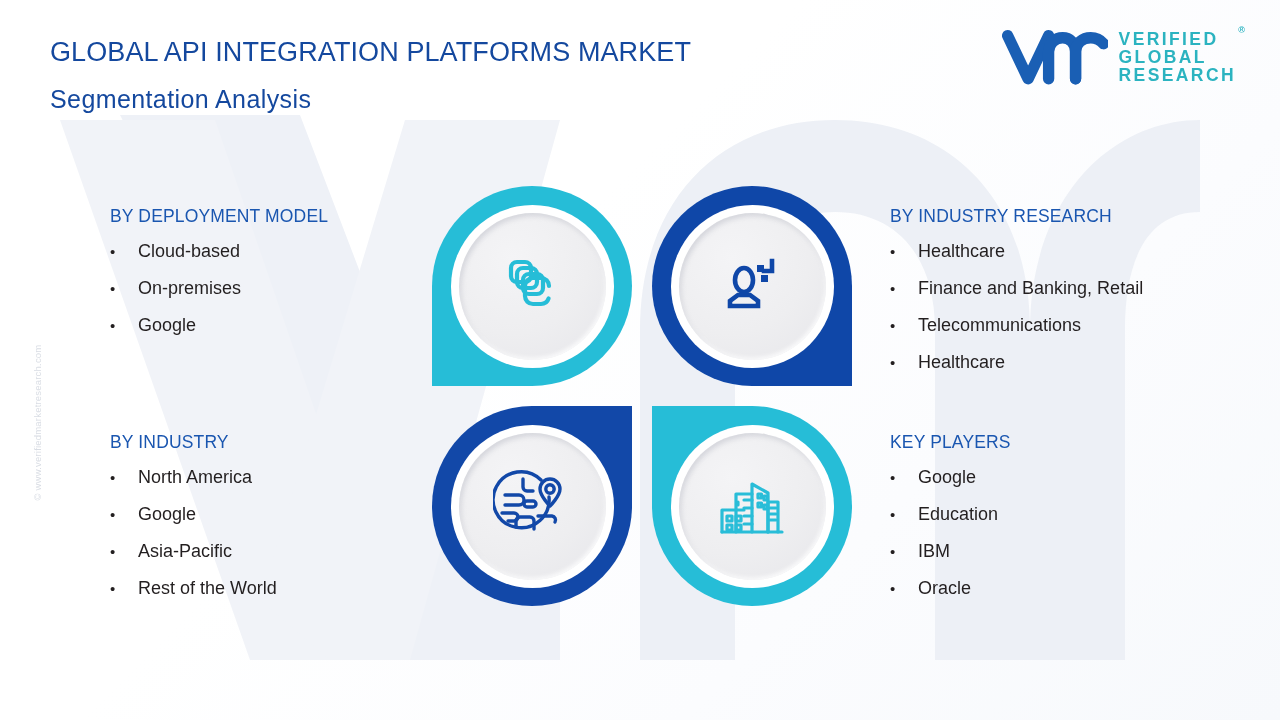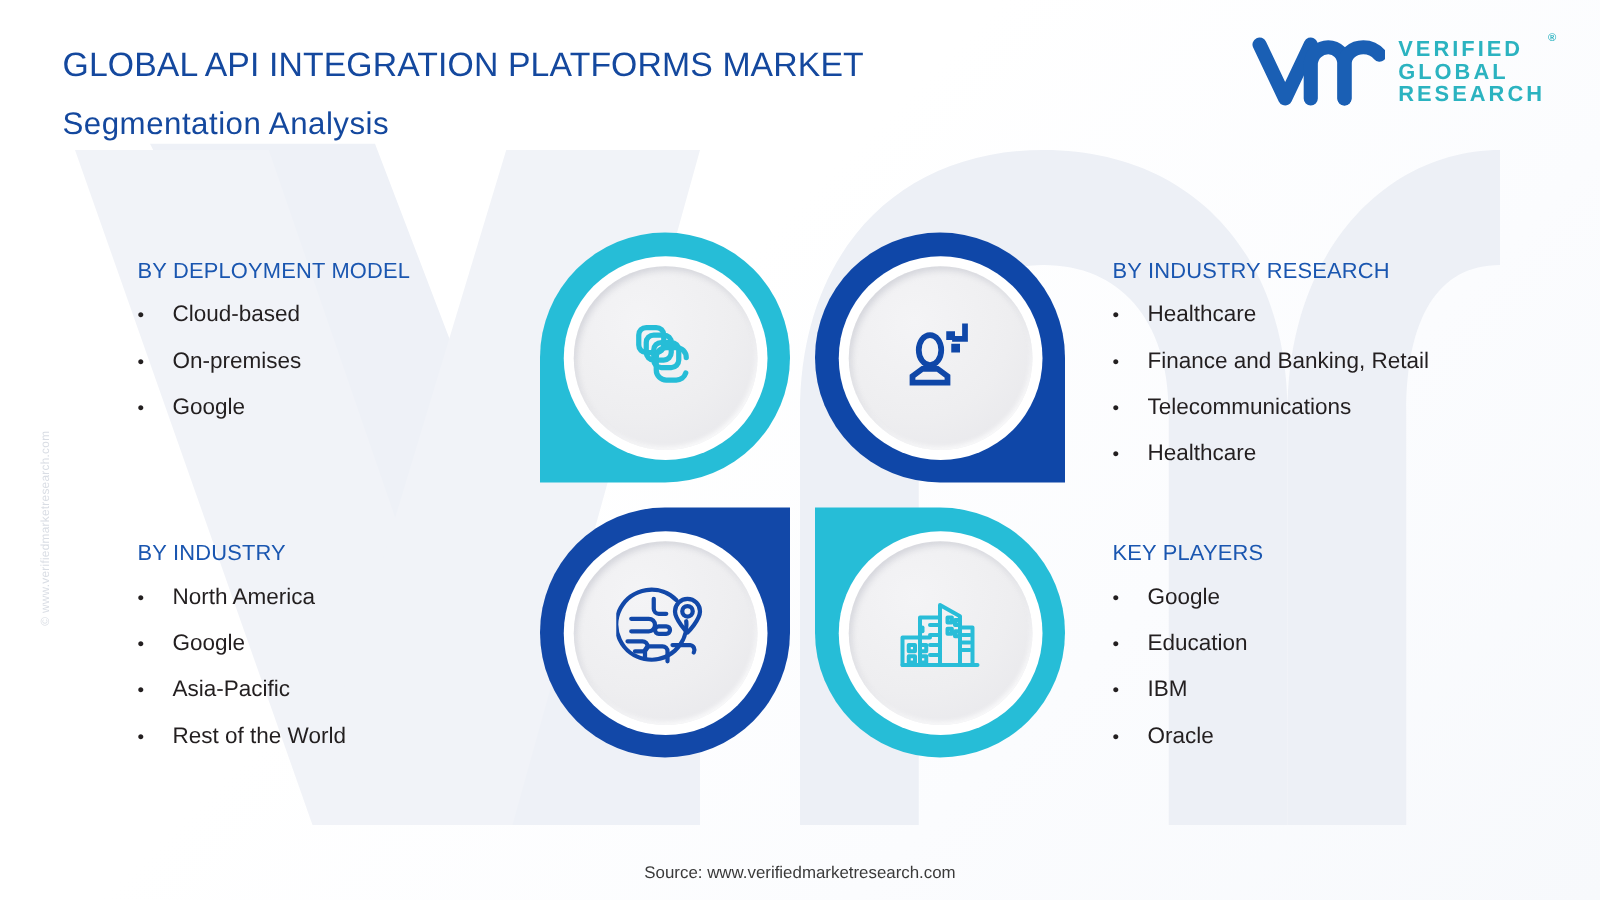--- a/index.html
+++ b/index.html
@@ -362,15 +362,14 @@
             <rect x="13" y="57" width="5" height="5"></rect>
             <rect x="22" y="57" width="5" height="5"></rect>
             <path d="M24 34 v3"></path>
           </g>
         </svg>
       </div>
     </div>
 
   </div>
 
-  <div class="source">Source: www.verifiedmarketresearch.com</div>
 
 </div>
 
 </body></html>

